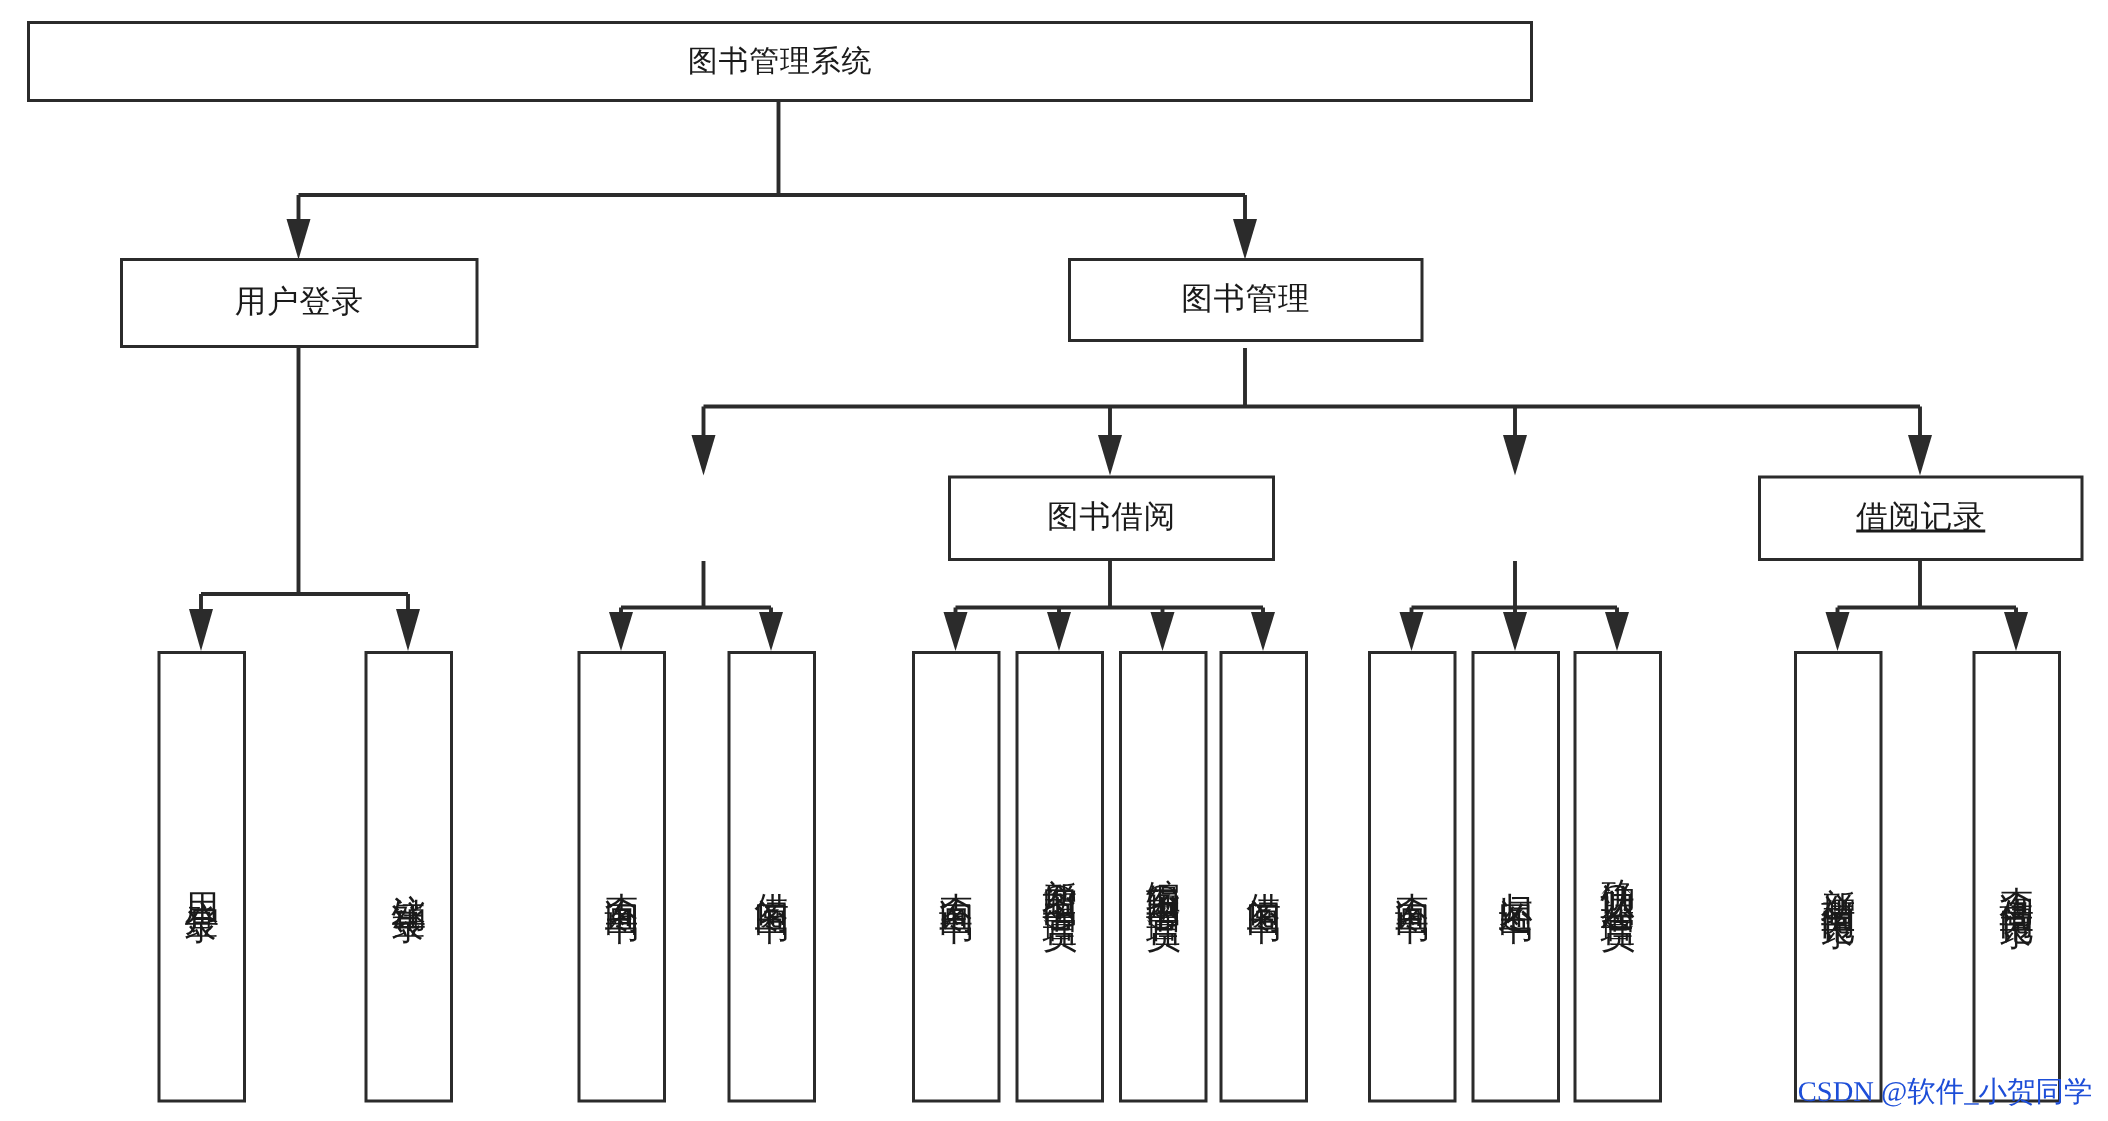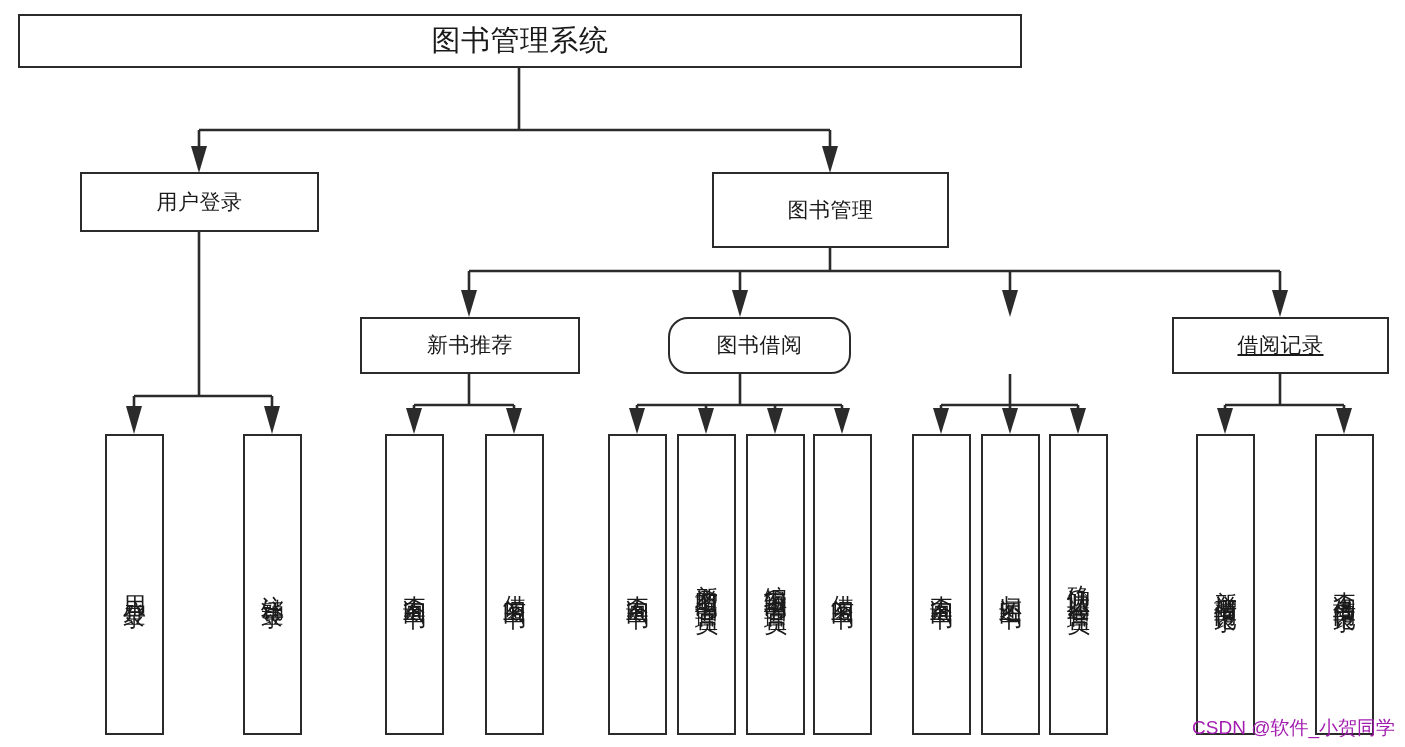--- a/index.html
+++ b/index.html
@@ -51,45 +51,45 @@
   .node .lbl {
     display: block;
     line-height: 1.15;
     letter-spacing: 0.5px;
   }
   .node.horiz .lbl {
     font-size: 21px;
     white-space: nowrap;
   }
   .node.root .lbl {
-    font-size: 29px;
+    font-size: 20px;
   }
   
   .node.vert {
     align-items: center;
     justify-content: center;
   }
   .node.vert .lbl {
     writing-mode: vertical-rl;
     text-orientation: upright;
     font-size: 23px;
     letter-spacing: 4px;
     line-height: 1;
     white-space: nowrap;
   }
   
   #watermark {
     position: absolute;
     right: 10px;
     bottom: 6px;
     font-size: 19px;
-    color: #a21caf;
+    color: #1d4ed8;
     white-space: nowrap;
     z-index: 3;
-    font-family: Liberation Sans, sans-serif;
+    font-family: Liberation Serif, serif;
   }
 </style>
 </head>
 <body>
 
 <div id="canvas">
 
   <svg id="links" viewBox="0 0 1405 747" width="1405" height="747" xmlns="http://www.w3.org/2000/svg">
 
     <line x1="519" y1="68" x2="519" y2="130"></line>
@@ -155,29 +155,26 @@
   </svg>
 
   <div class="node root horiz" style="left:18px; top:14px; width:1004px; height:54px;">
     <span class="lbl">图书管理系统</span>
   </div>
 
   <div class="node horiz" style="left:80px; top:172px; width:239px; height:60px;">
     <span class="lbl">用户登录</span>
   </div>
 
-  <div class="node horiz" style="left:712px; top:172px; width:237px; height:76px;">
+  <div class="node horiz" style="left:712px; top:172px; width:237px; height:56px;">
     <span class="lbl">图书管理</span>
   </div>
 
-  <div class="node horiz" style="left:360px; top:317px; width:220px; height:57px;">
-    <span class="lbl">新书推荐</span>
-  </div>
-
-  <div class="node horiz" style="left:668px; top:317px; width:183px; height:57px;border-radius:20px;">
+
+  <div class="node horiz" style="left:632px; top:317px; width:218px; height:57px;">
     <span class="lbl">图书借阅</span>
   </div>
 
 
   <div class="node horiz" style="left:1172px; top:317px; width:217px; height:57px;text-decoration:underline;">
     <span class="lbl">借阅记录</span>
   </div>
 
   <div class="node vert" style="left:105px; top:434px; width:59px; height:301px;">
     <span class="lbl">用户登录</span>

